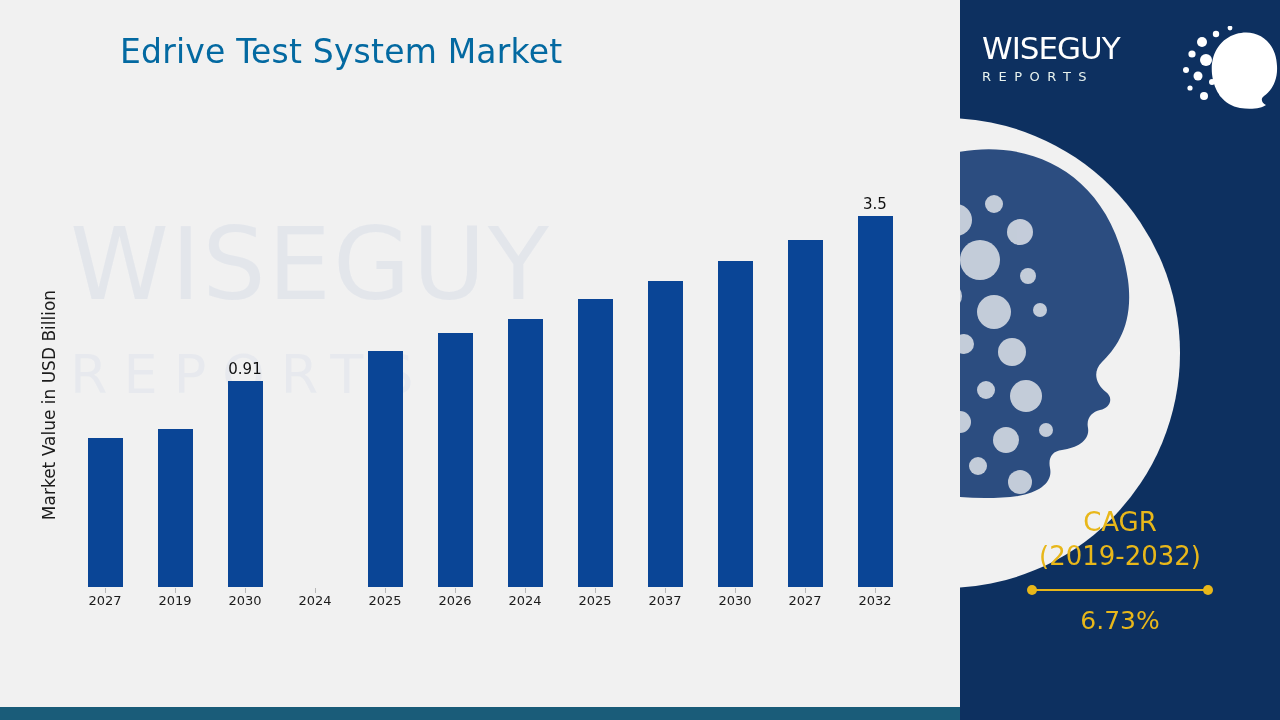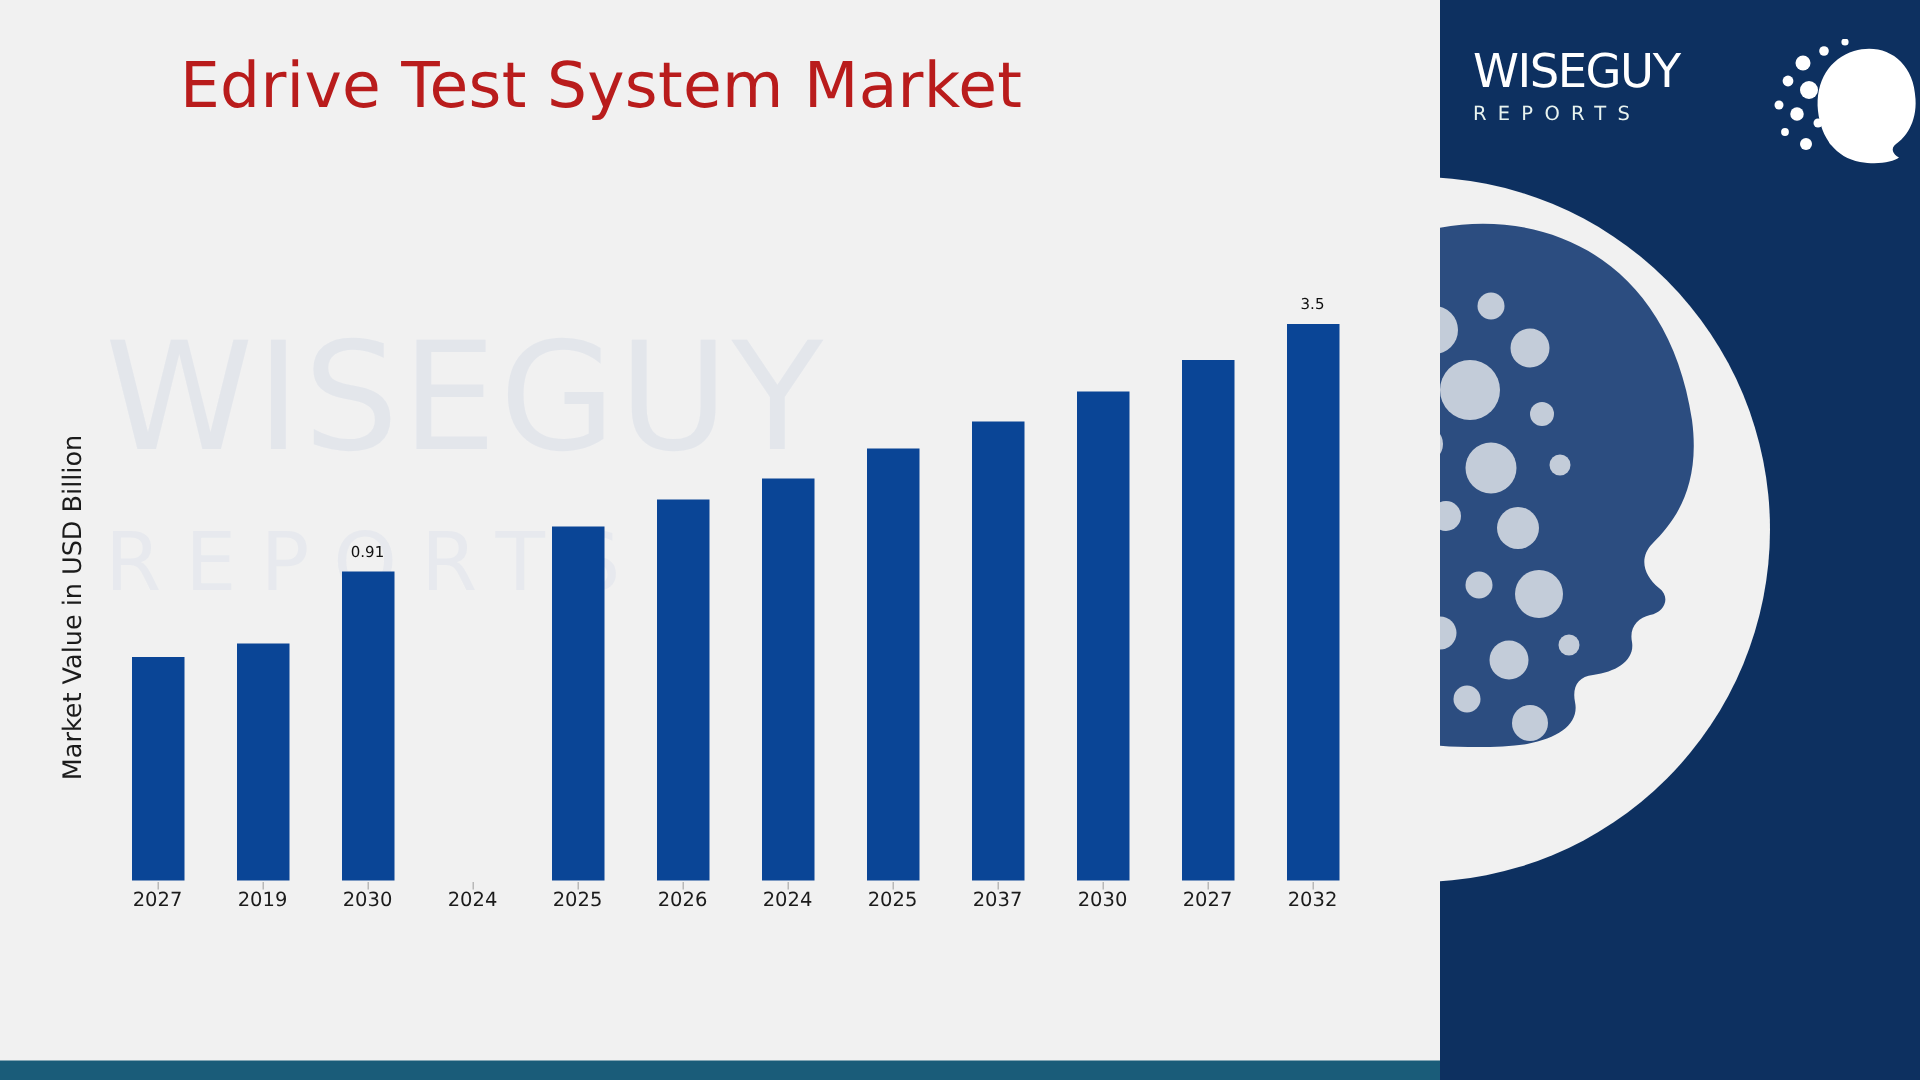--- a/index.html
+++ b/index.html
@@ -22,23 +22,23 @@
   #bottom-strip {
     position: absolute;
     left: 0; top: 707px;
     width: 960px; height: 13px;
     background: #1a5c79;
   }
 
   #chart-title {
     position: absolute;
     left: 120px; top: 32px;
-    font-size: 42px;
+    font-size: 33px;
     font-weight: 400;
-    color: #b91c1c;
+    color: #0369a1;
     letter-spacing: 0.2px;
     white-space: nowrap;
   }
 
   
   #watermark {
     position: absolute;
     left: 70px; top: 215px;
     width: 640px; height: 220px;
     pointer-events: none;
@@ -89,21 +89,21 @@
     width: 70px;
     text-align: center;
   }
   .bar {
     width: 35px;
     margin: 0 auto;
     background: #0a4596;
     display: block;
   }
   .bar-value {
-    font-size: 10px;
+    font-size: 15px;
     color: #111111;
     margin-bottom: 3px;
     height: 18px;
     line-height: 18px;
   }
   .bar-value.hidden { visibility: hidden; }
 
   .tick {
     position: absolute;
     top: 588px;
@@ -333,14 +333,24 @@
         <circle cx="34" cy="56" r="3"></circle>
         <circle cx="12" cy="62" r="2.6"></circle>
         <circle cx="26" cy="70" r="4"></circle>
         <circle cx="44" cy="68" r="2.6"></circle>
         <circle cx="44" cy="22" r="2.4"></circle>
         <circle cx="52" cy="2" r="2.4"></circle>
       </g>
     </svg>
   </div>
 
+  <div id="cagr-block">
+    <div id="cagr-title">CAGR</div>
+    <div id="cagr-range">(2019-2032)</div>
+    <div id="cagr-divider">
+      <div class="dot left"></div>
+      <div class="line"></div>
+      <div class="dot right"></div>
+    </div>
+    <div id="cagr-value">6.73%</div>
+  </div>
 
 </div>
 
 </body></html>

